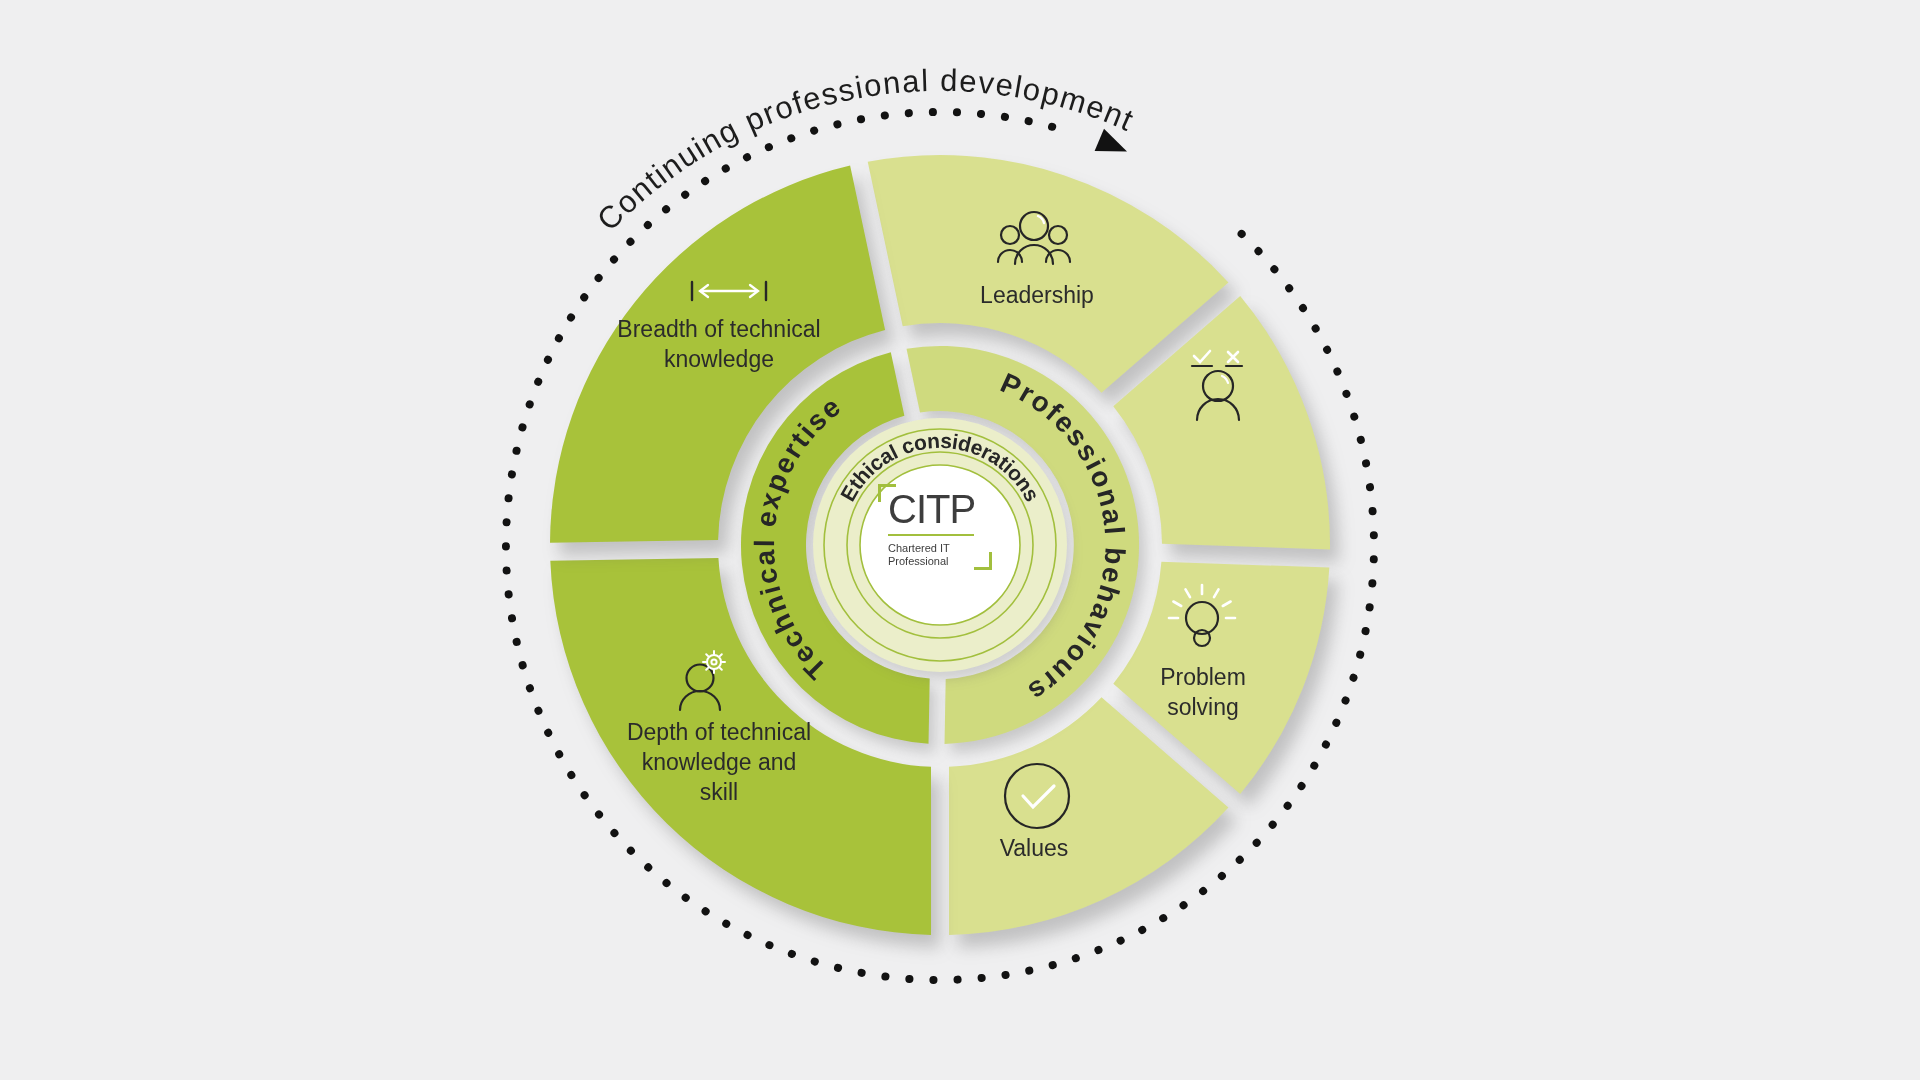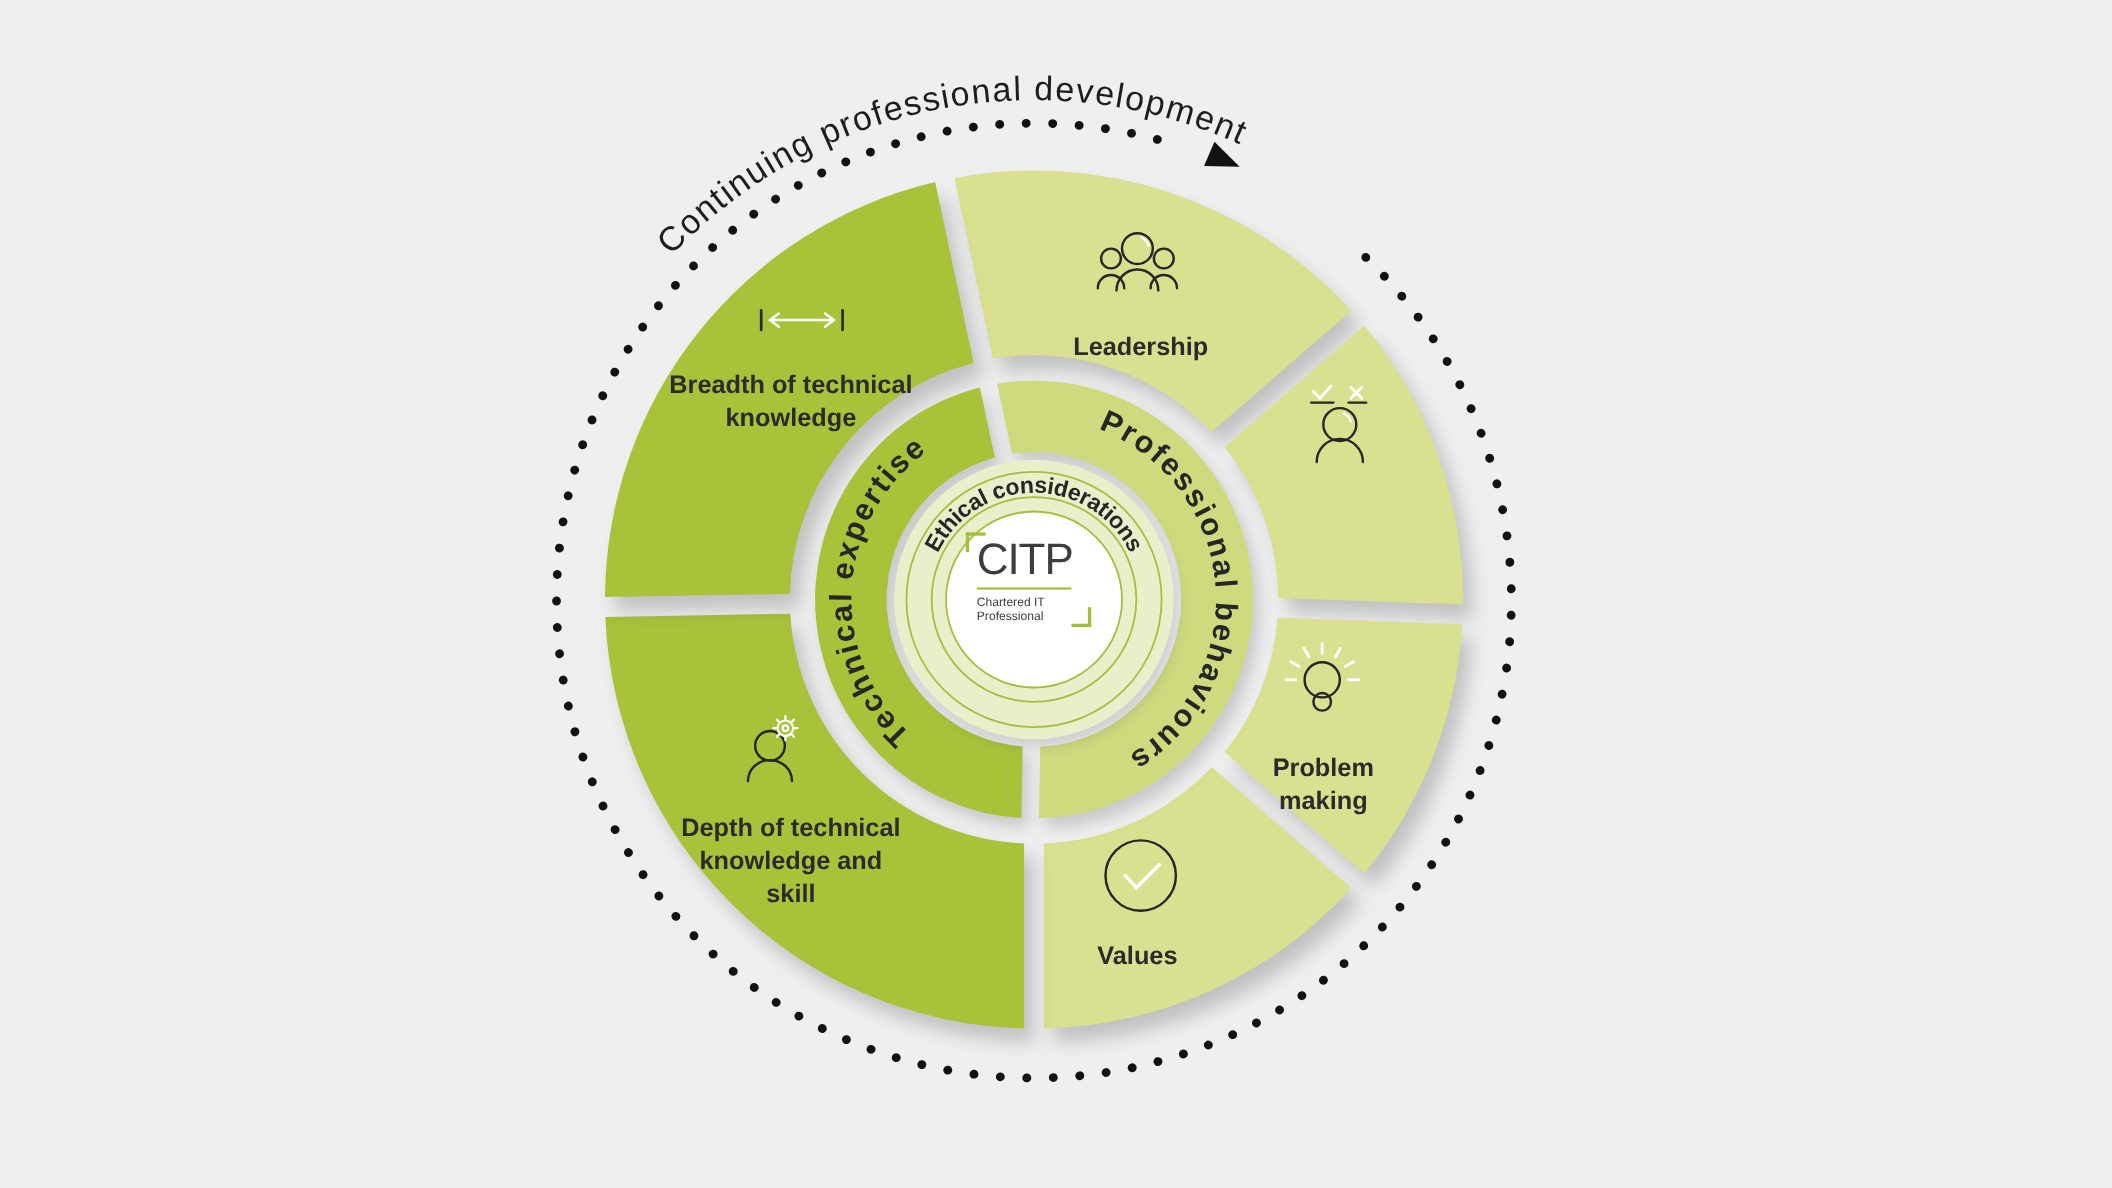--- a/index.html
+++ b/index.html
@@ -21,22 +21,22 @@
   }
   .arc-ring-text{
     font-size:28px;font-weight:700;fill:#262626;letter-spacing:2px;
   }
   .arc-ethical-text{
     font-size:21px;font-weight:700;fill:#262626;letter-spacing:-0.3px;
   }
 
   .seg-label{
     position:absolute;transform:translate(-50%,-50%);
-    font-size:23px;font-weight:700;line-height:1.3;color:#2b2b2b;
-    text-align:center;white-space:pre-line;margin-top:20px;
+    font-size:23px;font-weight:400;line-height:1.3;color:#2b2b2b;
+    text-align:center;white-space:pre-line;
   }
 
   .citp-logo{
     position:absolute;left:888px;top:489px;width:88px;
   }
   .citp-acronym{
     font-size:40px;font-weight:400;color:#3d3d3d;letter-spacing:-1px;
     line-height:1;display:block;
   }
   .citp-rule{height:2px;background:#a2bf3d;width:86px;margin:5px 0 6px 0;}
@@ -159,21 +159,21 @@
       <circle cx="8" cy="-22" r="2.6" fill="none"></circle>
       <path d="M 8 -33 V -30 M 8 -14 V -11 M 19 -22 H 16 M 0 -22 H -3
                M 15.8 -29.8 L 13.6 -27.6 M 2.4 -16.4 L 0.2 -14.2
                M 15.8 -14.2 L 13.6 -16.4 M 2.4 -27.6 L 0.2 -29.8"></path>
     </g>
   </g>
 </svg>
 
 <div class="seg-label" style="left:1037px;top:296px;">Leadership</div>
 <div class="seg-label" style="left:1203px;top:693px;width:140px;">Problem
-making</div>
+solving</div>
 <div class="seg-label" style="left:1034px;top:849px;">Values</div>
 <div class="seg-label" style="left:719px;top:763px;width:230px;">Depth of technical
 knowledge and
 skill</div>
 <div class="seg-label" style="left:719px;top:345px;width:250px;">Breadth of technical
 knowledge</div>
 
 <div class="citp-logo">
   <span class="citp-bracket-tl"></span>
   <span class="citp-acronym">CITP</span>

